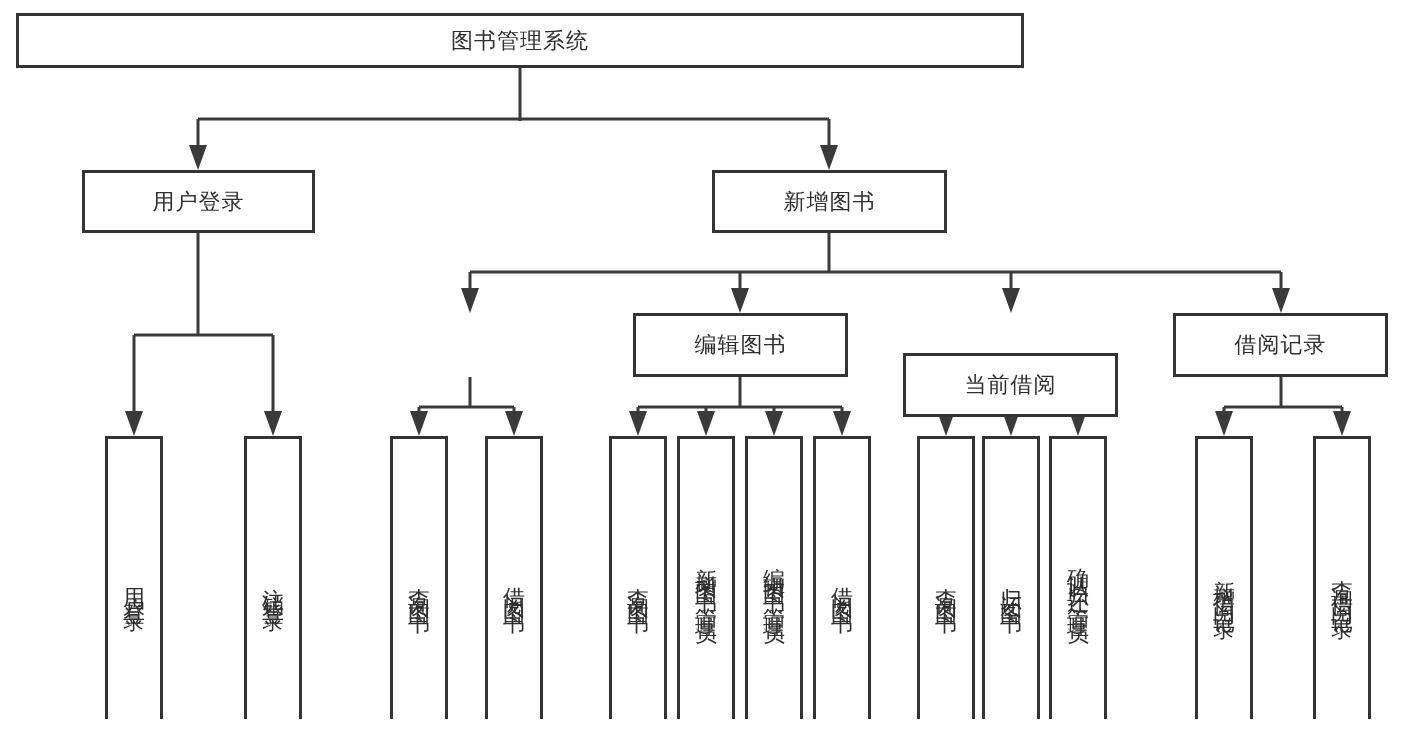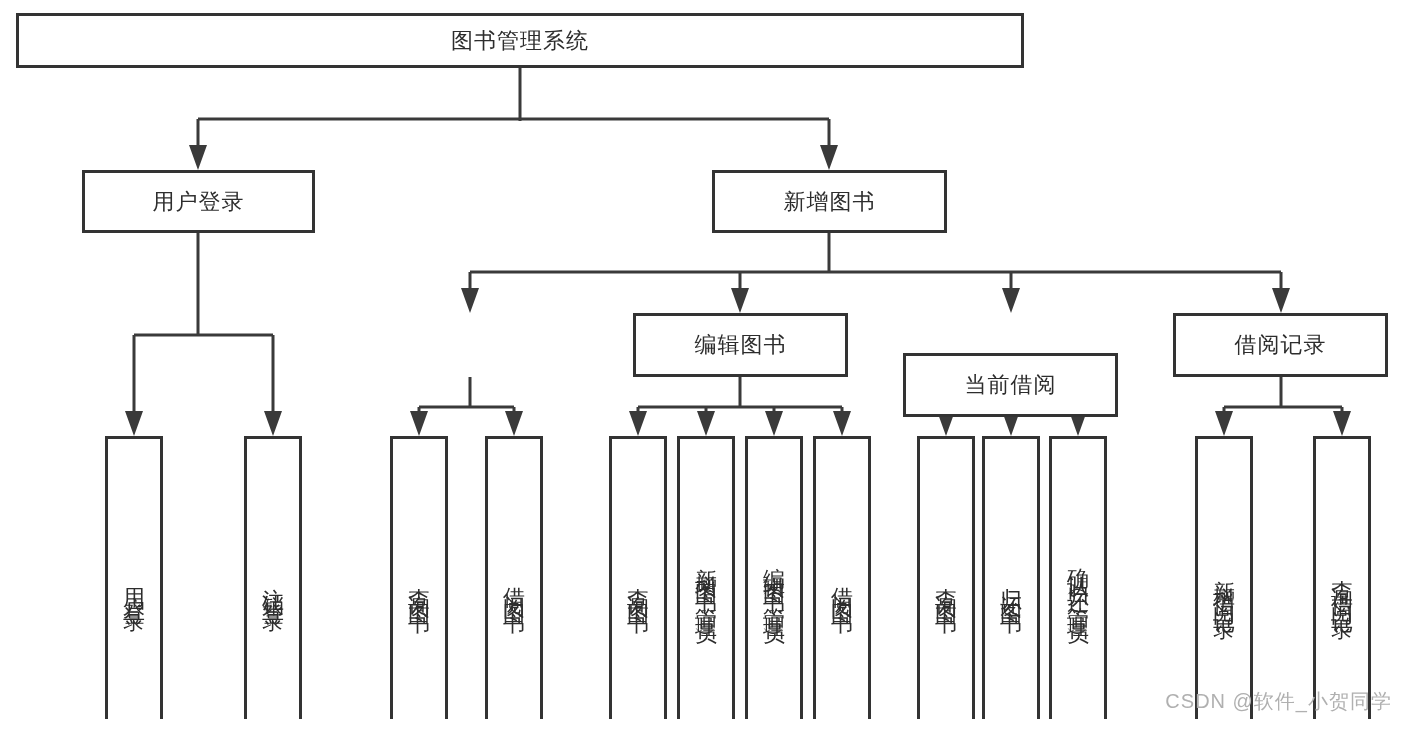--- a/index.html
+++ b/index.html
@@ -149,15 +149,14 @@
     <span>确认归还（管理员）</span>
   </div>
 
   <div class="box v" style="left:1195px;top:436px;width:58px;height:300px;">
     <span>新增借阅记录</span>
   </div>
   <div class="box v" style="left:1313px;top:436px;width:58px;height:300px;">
     <span>查询借阅记录</span>
   </div>
 
-  <div class="watermark">CSDN @软件_小贺同学</div>
 
 </div>
 
 </body></html>

